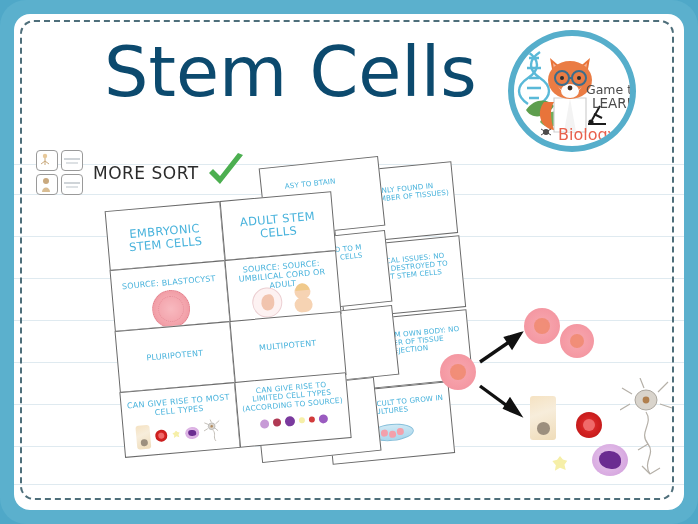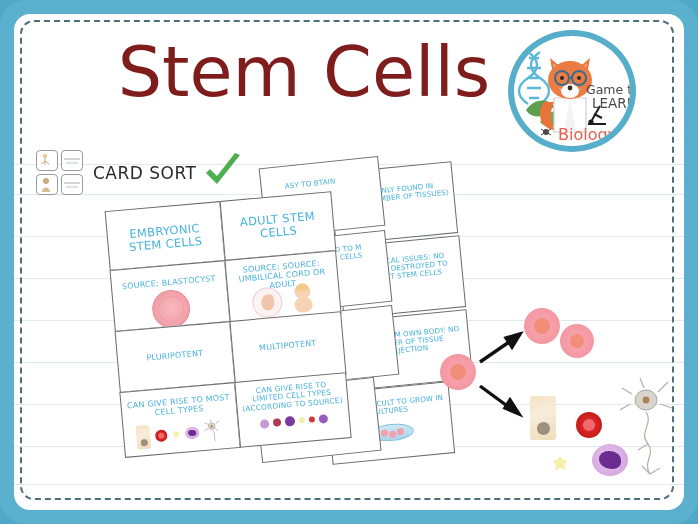--- a/index.html
+++ b/index.html
@@ -39,25 +39,24 @@
   }
   
   .rules{position:absolute;left:14px;top:14px;width:670px;height:496px;overflow:hidden;z-index:1;}
   .rule{position:absolute;left:0;width:670px;height:1px;background:#dfeaf0;}
 
   
   .title{
     position:absolute;
     left:104px;top:34px;
     width:400px;
-    text-align:center;
     font-size:70px;
     line-height:76px;
     letter-spacing:0px;
-    color:#7f1d1d;
+    color:#0c4a6e;
     font-family:"DejaVu Sans", sans-serif;
     font-weight:400;
     z-index:20;
     white-space:nowrap;
   }
 
   
   .logo{
     position:absolute;
     left:508px;top:30px;
@@ -322,21 +321,21 @@
         <svg width="20" height="19" viewBox="0 0 20 19">
             <circle cx="9" cy="6" r="3" fill="#c9a97e"></circle>
             <path d="M5 17 C5 11,13 11,13 17 Z" fill="#d9bd93"></path>
           </svg>
       </div>
       <div class="mini">
           <div class="mtxt"></div>
           <div class="mtxt2"></div>
         </div>
     </div>
-    <div class="cs-label">CARD SORT</div>
+    <div class="cs-label">MORE SORT</div>
     <div class="tick">
       <svg width="42" height="36" viewBox="0 0 42 36">
           <path d="M4 20 L15 31 L38 2 L33 0 L15 23 L8 16 Z" fill="#4CAF50"></path>
         </svg>
     </div>
   </div>
 
   <div class="card card-small stack-back" style="left:332px;top:167px;width:123px;height:72px;transform:rotate(-5.5deg);">
     <span class="ct" style="margin-top:18px">RARE (ONLY FOUND IN LIMITED NUMBER OF TISSUES)</span>
   </div>

